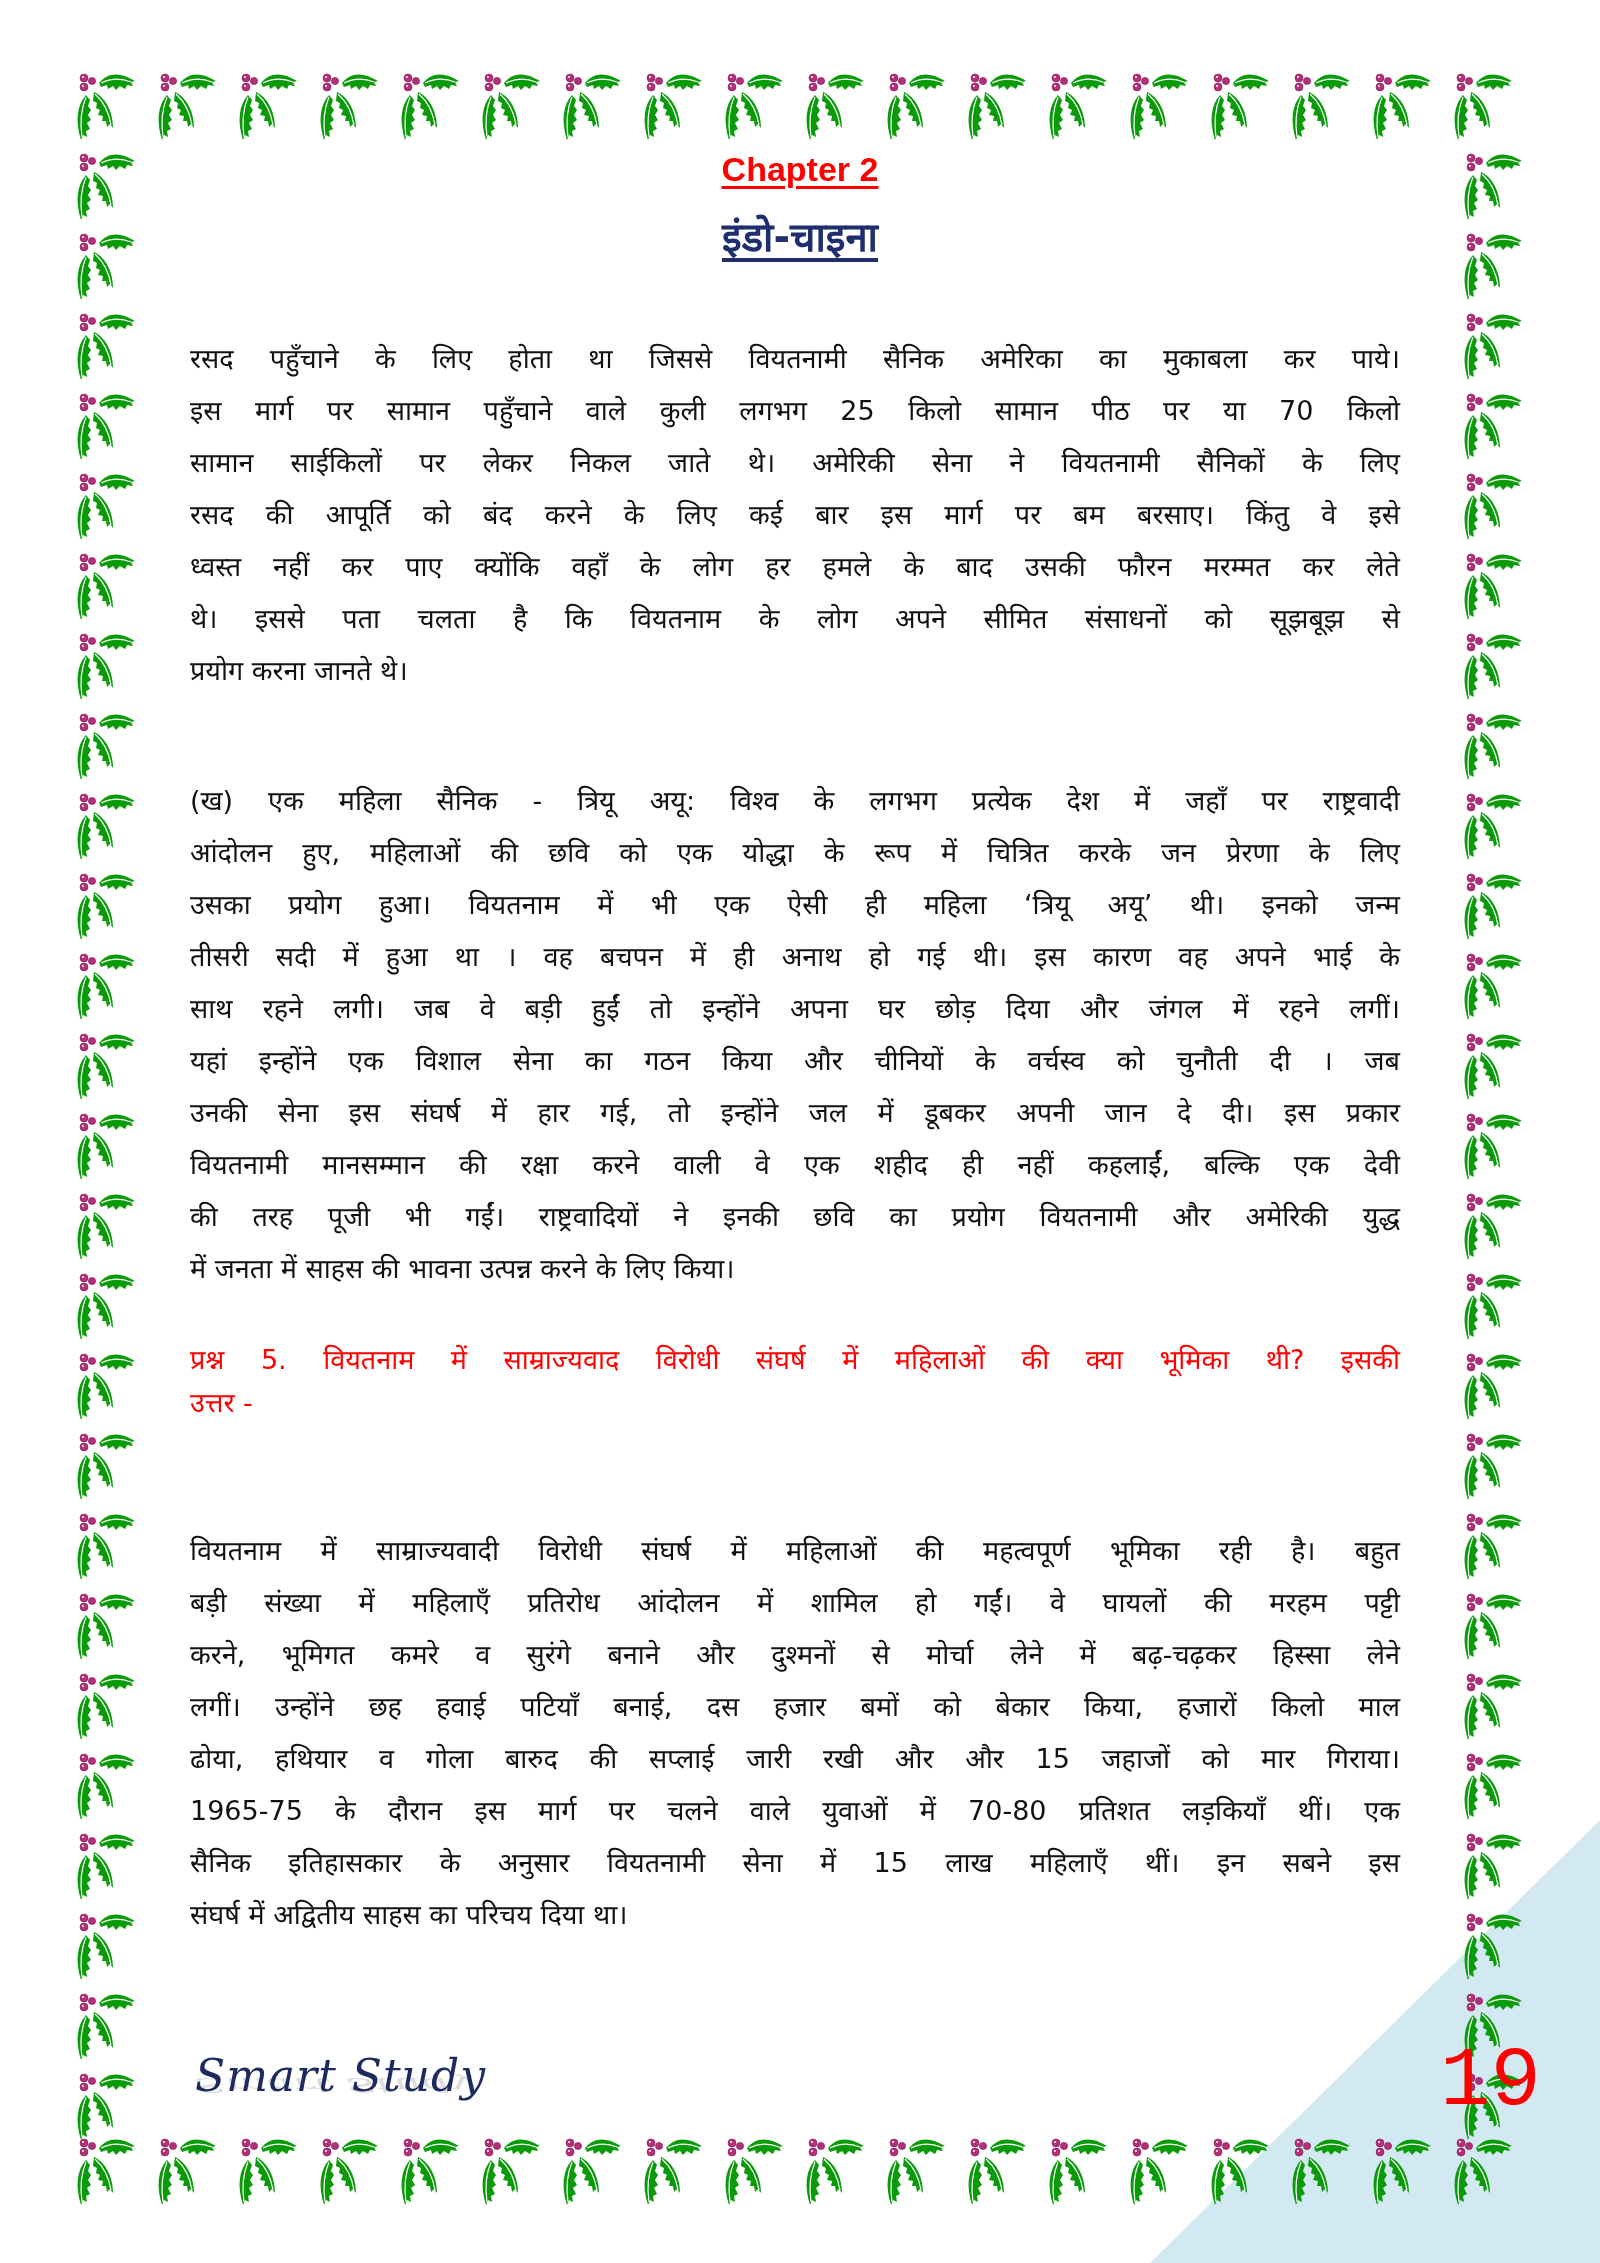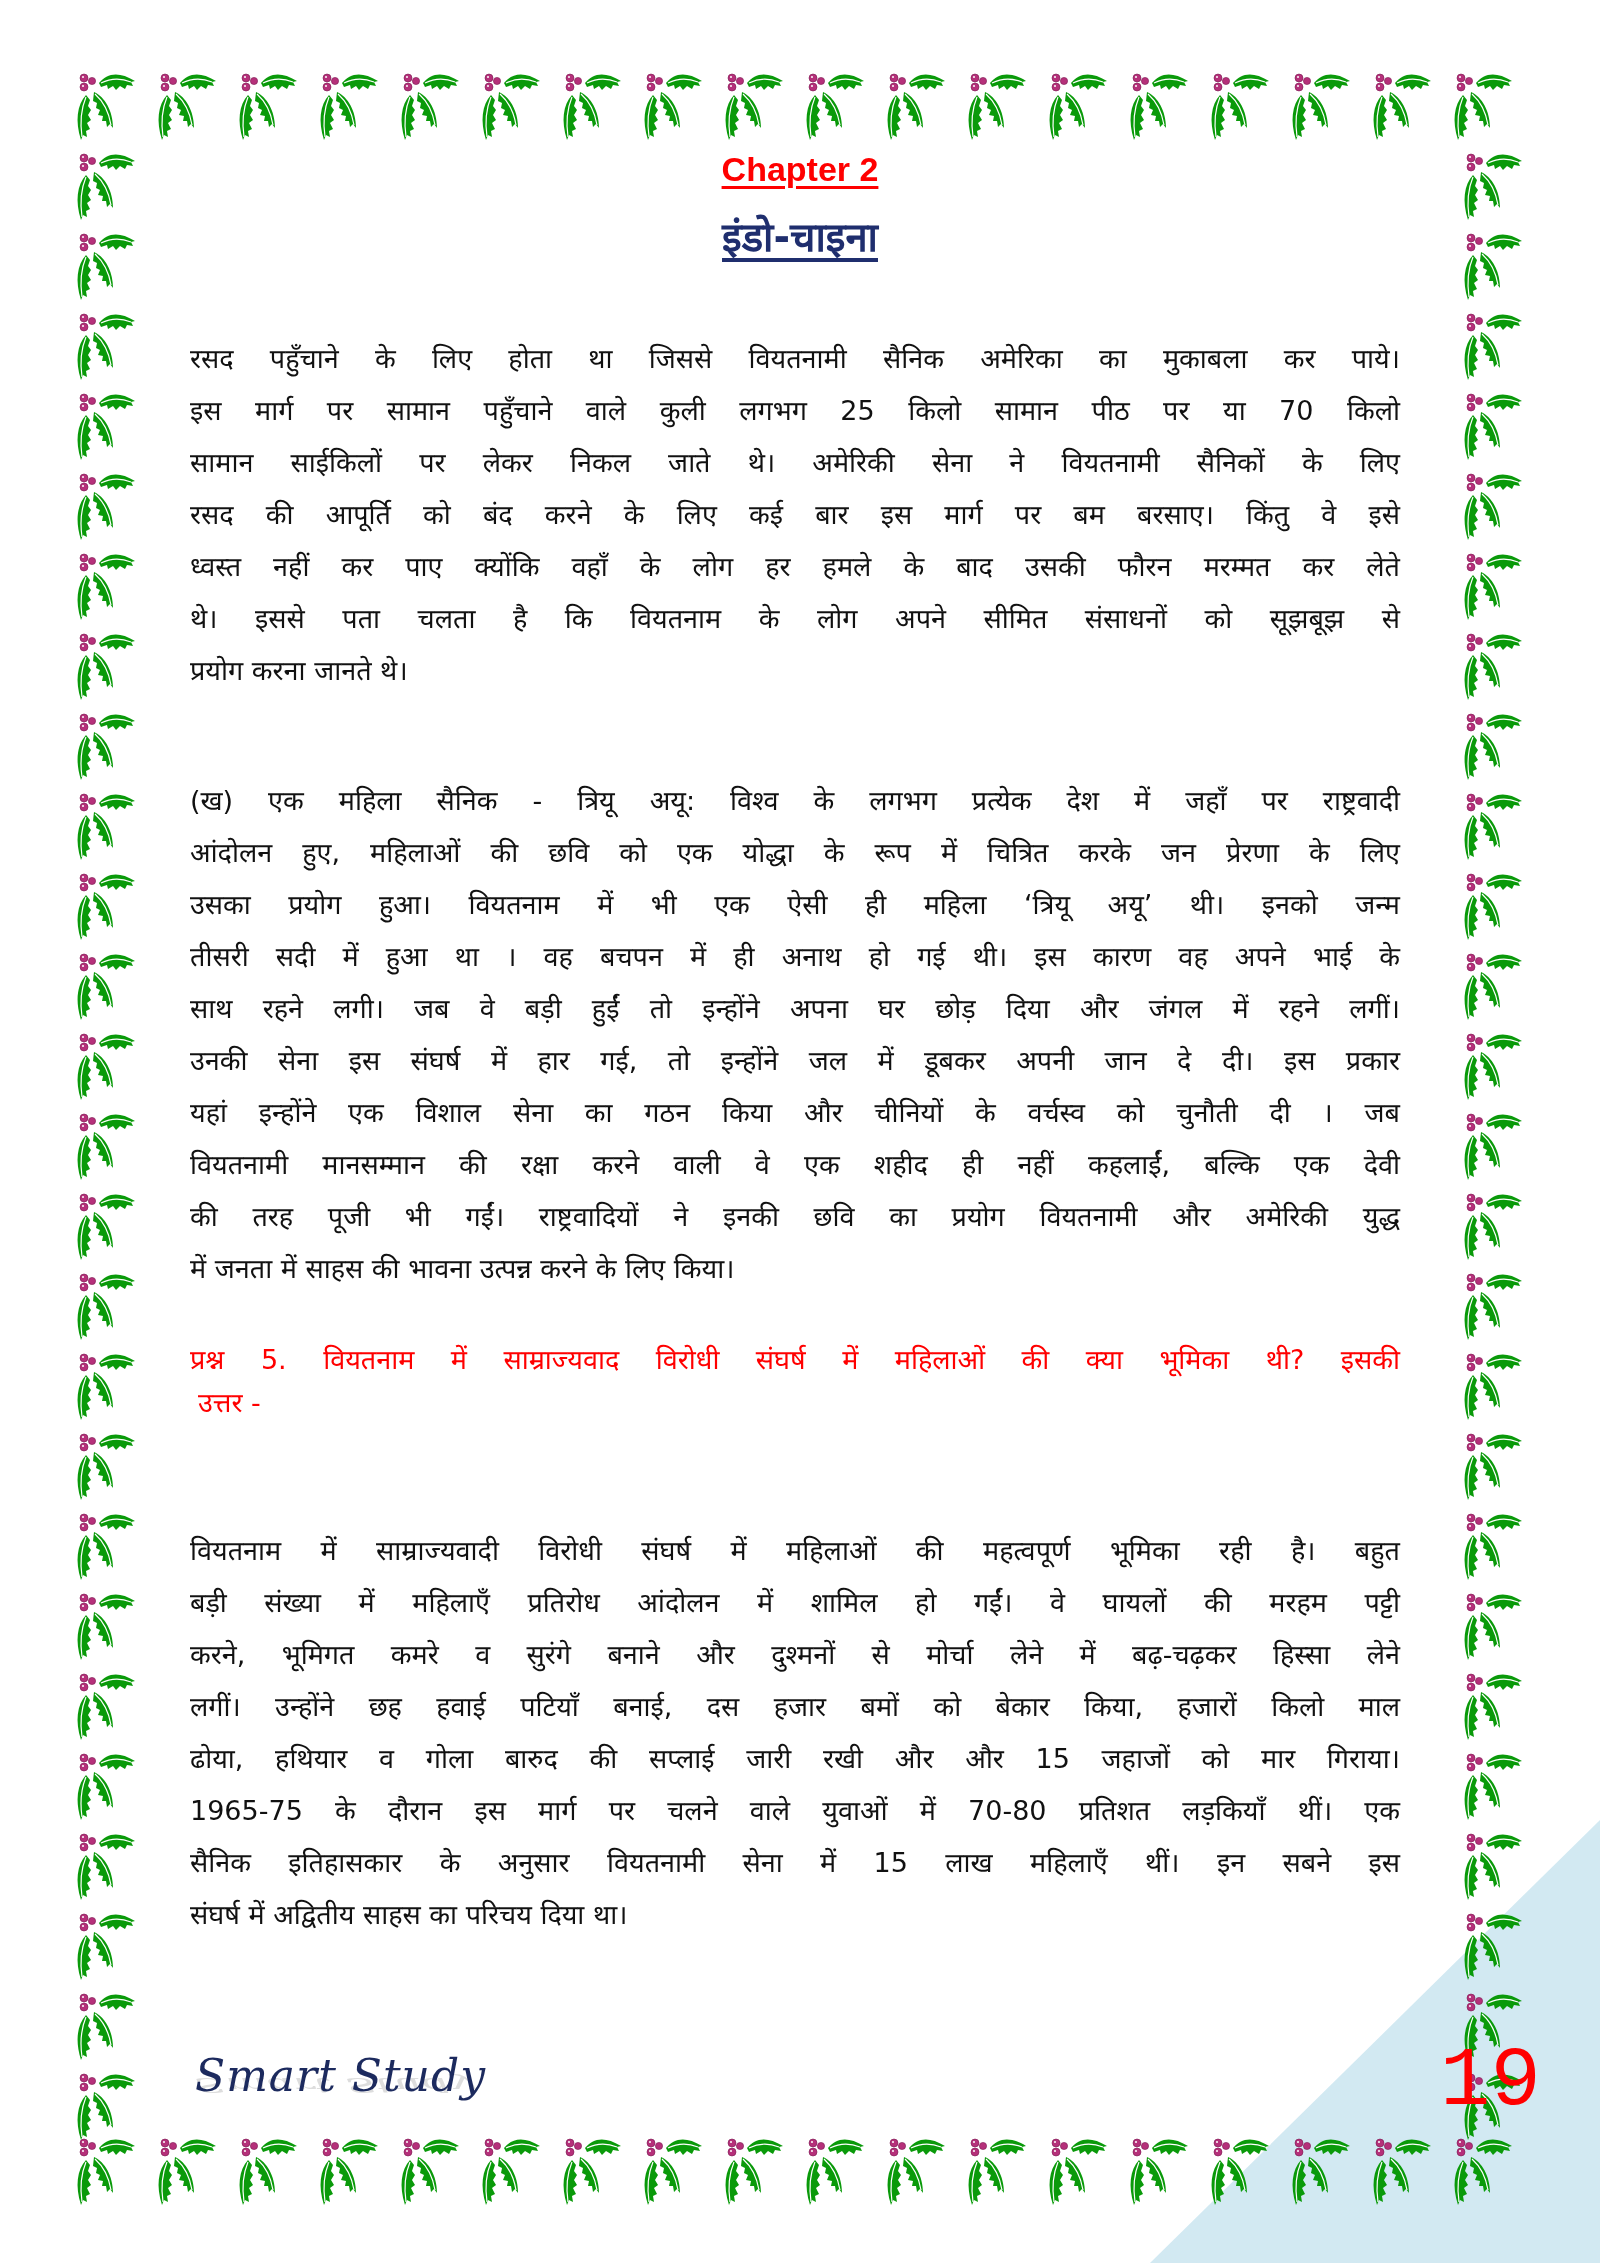--- a/index.html
+++ b/index.html
@@ -1364,30 +1364,30 @@
   <span class="line">थे। इससे पता चलता है कि वियतनाम के लोग अपने सीमित संसाधनों को सूझबूझ से</span>
   <span class="line last">प्रयोग करना जानते थे।</span>
 </div>
 
 <div class="content" style="top:775px;">
   <span class="line">(ख) एक महिला सैनिक - त्रियू अयू: विश्व के लगभग प्रत्येक देश में जहाँ पर राष्ट्रवादी</span>
   <span class="line">आंदोलन हुए, महिलाओं की छवि को एक योद्धा के रूप में चित्रित करके जन प्रेरणा के लिए</span>
   <span class="line">उसका प्रयोग हुआ। वियतनाम में भी एक ऐसी ही महिला ‘त्रियू अयू’ थी। इनको जन्म</span>
   <span class="line">तीसरी सदी में हुआ था । वह बचपन में ही अनाथ हो गई थी। इस कारण वह अपने भाई के</span>
   <span class="line">साथ रहने लगी। जब वे बड़ी हुईं तो इन्होंने अपना घर छोड़ दिया और जंगल में रहने लगीं।</span>
+  <span class="line">यहां इन्होंने एक विशाल सेना का गठन किया और चीनियों के वर्चस्व को चुनौती दी । जब</span>
   <span class="line">उनकी सेना इस संघर्ष में हार गई, तो इन्होंने जल में डूबकर अपनी जान दे दी। इस प्रकार</span>
-  <span class="line">यहां इन्होंने एक विशाल सेना का गठन किया और चीनियों के वर्चस्व को चुनौती दी । जब</span>
   <span class="line">वियतनामी मानसम्मान की रक्षा करने वाली वे एक शहीद ही नहीं कहलाईं, बल्कि एक देवी</span>
   <span class="line">की तरह पूजी भी गईं। राष्ट्रवादियों ने इनकी छवि का प्रयोग वियतनामी और अमेरिकी युद्ध</span>
   <span class="line last">में जनता में साहस की भावना उत्पन्न करने के लिए किया।</span>
 </div>
 
 <div class="content question" style="top:1335px; line-height:50px;">
   <span class="line">प्रश्न 5. वियतनाम में साम्राज्यवाद विरोधी संघर्ष में महिलाओं की क्या भूमिका थी? इसकी</span>
-  <span class="line last" style="line-height:36px;margin-left:8px;">उत्तर -</span>
+  <span class="line last" style="line-height:36px;">उत्तर -</span>
 </div>
 
 <div class="content" style="top:1525px;">
   <span class="line">वियतनाम में साम्राज्यवादी विरोधी संघर्ष में महिलाओं की महत्वपूर्ण भूमिका रही है। बहुत</span>
   <span class="line">बड़ी संख्या में महिलाएँ प्रतिरोध आंदोलन में शामिल हो गईं। वे घायलों की मरहम पट्टी</span>
   <span class="line">करने, भूमिगत कमरे व सुरंगे बनाने और दुश्मनों से मोर्चा लेने में बढ़-चढ़कर हिस्सा लेने</span>
   <span class="line">लगीं। उन्होंने छह हवाई पटियाँ बनाई, दस हजार बमों को बेकार किया, हजारों किलो माल</span>
   <span class="line">ढोया, हथियार व गोला बारुद की सप्लाई जारी रखी और और 15 जहाजों को मार गिराया।</span>
   <span class="line">1965-75 के दौरान इस मार्ग पर चलने वाले युवाओं में 70-80 प्रतिशत लड़कियाँ थीं। एक</span>
   <span class="line">सैनिक इतिहासकार के अनुसार वियतनामी सेना में 15 लाख महिलाएँ थीं। इन सबने इस</span>

